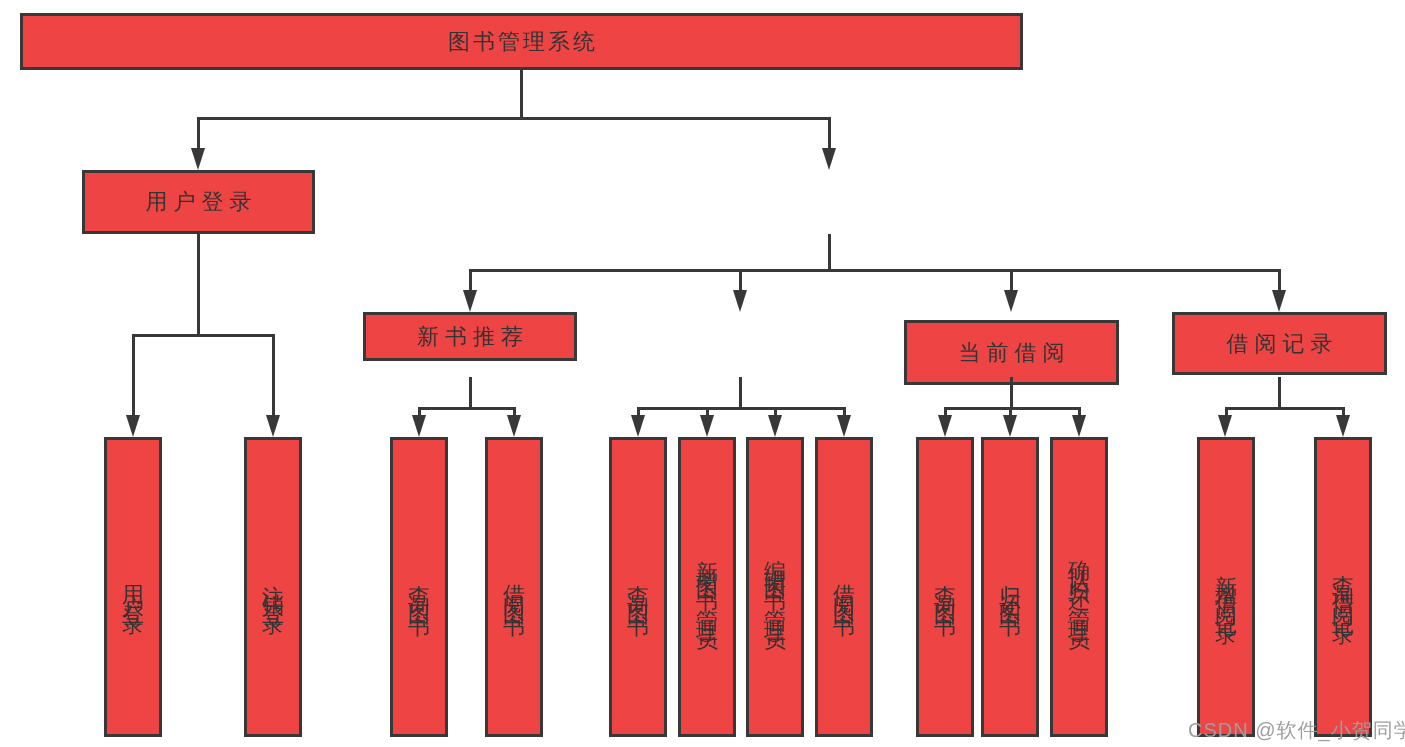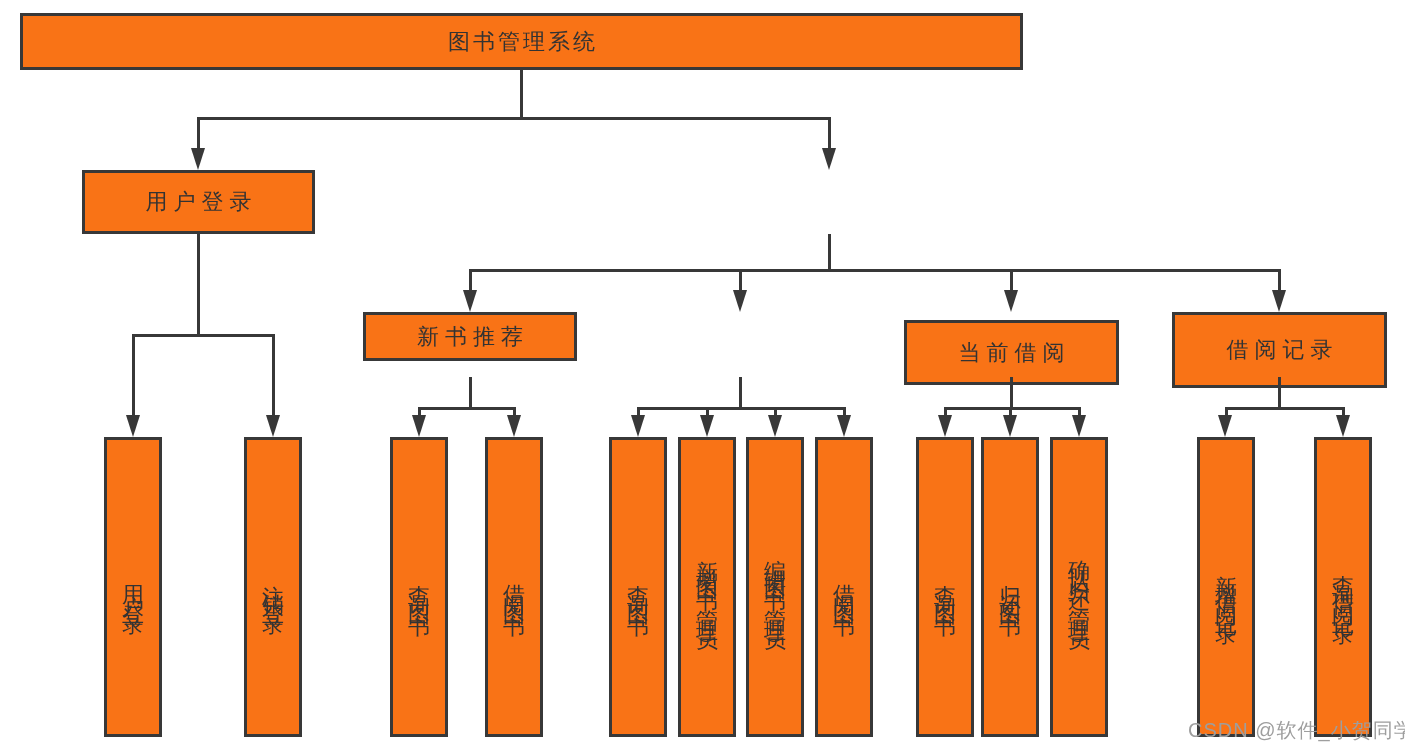--- a/index.html
+++ b/index.html
@@ -7,21 +7,21 @@
     position:relative;
     width:1405px;height:747px;
     background:#ffffff;
     font-family:"Liberation Sans","DejaVu Sans",sans-serif;
     overflow:hidden;
   }
   .box{
     position:absolute;
     box-sizing:border-box;
     border:3px solid #383838;
-    background:#f97316;
+    background:#ef4444;
     display:flex;align-items:center;justify-content:center;
     color:#333333;
     font-size:22px;
     letter-spacing:6px;
     text-indent:6px;
     white-space:nowrap;
   }
   .rootbox{letter-spacing:3px;text-indent:3px;}
   .vbox{
     writing-mode:vertical-rl;
@@ -80,21 +80,21 @@
   <div class="vline" style="left:739px;top:269px;height:23px;"></div>
   <div class="vline" style="left:1010px;top:269px;height:23px;"></div>
   <div class="vline" style="left:1278px;top:269px;height:23px;"></div>
   <div class="arrow" style="left:463px;top:290px;"></div>
   <div class="arrow" style="left:733px;top:290px;"></div>
   <div class="arrow" style="left:1004px;top:290px;"></div>
   <div class="arrow" style="left:1272px;top:290px;"></div>
 
   <div class="box" style="left:363px;top:312px;width:214px;height:49px;">新书推荐</div>
   <div class="box" style="left:904px;top:320px;width:215px;height:65px;">当前借阅</div>
-  <div class="box" style="left:1172px;top:312px;width:215px;height:76px;">借阅记录</div>
+  <div class="box" style="left:1172px;top:312px;width:215px;height:63px;">借阅记录</div>
 
   <div class="vline" style="left:469px;top:377px;height:31px;"></div>
   <div class="vline" style="left:739px;top:377px;height:31px;"></div>
   <div class="vline" style="left:1010px;top:377px;height:31px;"></div>
   <div class="vline" style="left:1278px;top:377px;height:31px;"></div>
 
   <div class="hline" style="left:418px;top:407px;width:98px;"></div>
   <div class="hline" style="left:637px;top:407px;width:209px;"></div>
   <div class="hline" style="left:944px;top:407px;width:137px;"></div>
   <div class="hline" style="left:1225px;top:407px;width:119px;"></div>

